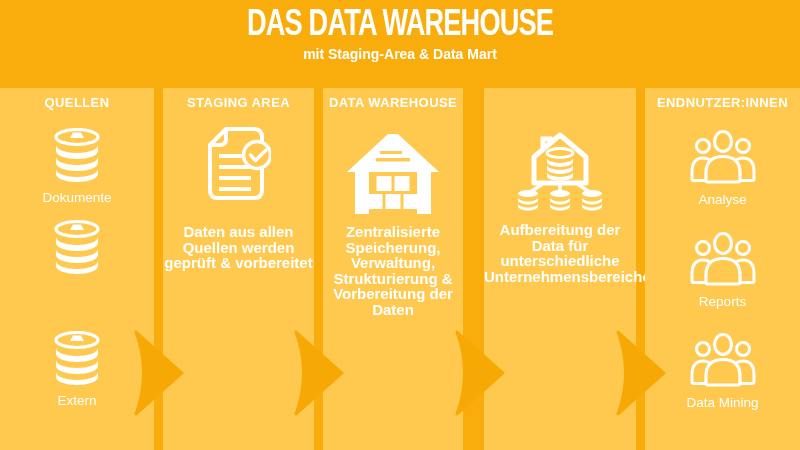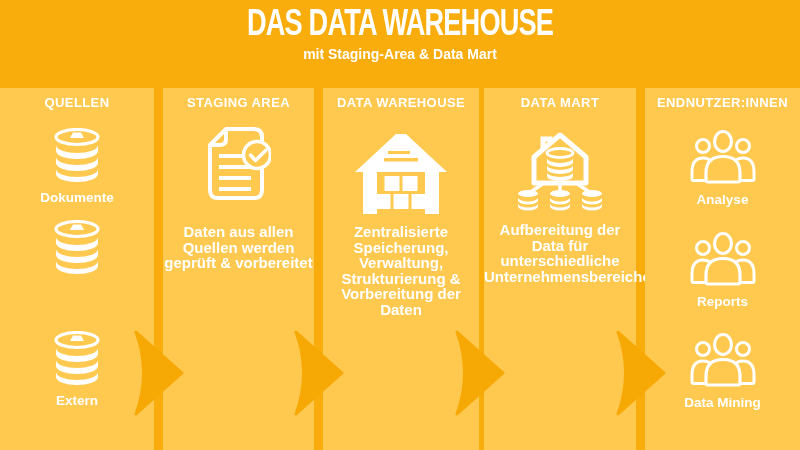--- a/index.html
+++ b/index.html
@@ -21,30 +21,30 @@
   }
   .title{
     margin:0;font-size:32px;font-weight:700;letter-spacing:-1px;white-space:nowrap;
     transform:scale(.85,1.15);transform-origin:center;line-height:1;
   }
   .subtitle{font-weight:700;font-size:14px;margin-top:8px;}
   
   .panel{position:absolute;top:88px;bottom:0;background:var(--panel);}
   .p1{left:0;width:154px;}
   .p2{left:163px;width:151px;}
-  .p3{left:323px;width:156px;}
+  .p3{left:323px;width:140px;}
   .p4{left:484px;width:152px;}
   .p5{left:645px;width:155px;}
   .ph{
     position:absolute;top:7px;left:0;right:0;margin:0;text-align:center;
     font-size:13px;font-weight:700;letter-spacing:.4px;
   }
   .item{position:absolute;left:0;right:0;display:flex;flex-direction:column;align-items:center;}
   .lbl{
-    font-weight:700;font-size:13.5px;margin-top:8px;text-align:right;
+    font-weight:400;font-size:13.5px;margin-top:8px;text-align:right;
     line-height:15px;white-space:pre-line;
   }
   .iconwrap{position:absolute;left:0;right:0;display:flex;justify-content:center;}
   .desc{
     position:absolute;left:0;right:0;text-align:center;font-weight:700;
     font-size:15px;line-height:15.5px;white-space:pre-line;
   }
   .arrow{position:absolute;top:330px;width:50px;height:86px;z-index:2;}
   svg{display:block;}
 </style>
@@ -131,21 +131,20 @@
     </div>
     <div class="desc" style="top:136px">Zentralisierte
 Speicherung,
 Verwaltung,
 Strukturierung &amp;
 Vorbereitung der
 Daten</div>
   </section>
 
   <section class="panel p4">
-    <h2 class="ph">DATA MART</h2>
     <div class="iconwrap" style="top:42px">
       <svg width="90" height="82" viewBox="0 0 90 82">
         <path d="M28 19 V9 H35 V14" style="fill:none;stroke:#fff;stroke-width:5"></path>
         <path d="M19 53 V27 L45 5 L71 27 V53 Z" style="fill:none;stroke:#fff;stroke-width:5;stroke-linejoin:round"></path>
         <ellipse cx="45" cy="23" rx="13" ry="4.5" style="fill:none;stroke:#fff;stroke-width:2.8"></ellipse>
         <path d="M32 28 A13 5 0 0 0 58 28 L58 32 A13 5 0 0 1 32 32 Z" style="fill:#fff"></path>
         <path d="M32 35 A13 5 0 0 0 58 35 L58 39 A13 5 0 0 1 32 39 Z" style="fill:#fff"></path>
         <path d="M32 42 A13 5 0 0 0 58 42 L58 46 A13 5 0 0 1 32 46 Z" style="fill:#fff"></path>
         <path d="M29 53 L14 63 M45 53 V63 M61 53 L76 63" style="fill:none;stroke:#fff;stroke-width:3.5"></path>
         <g id="sdb">

